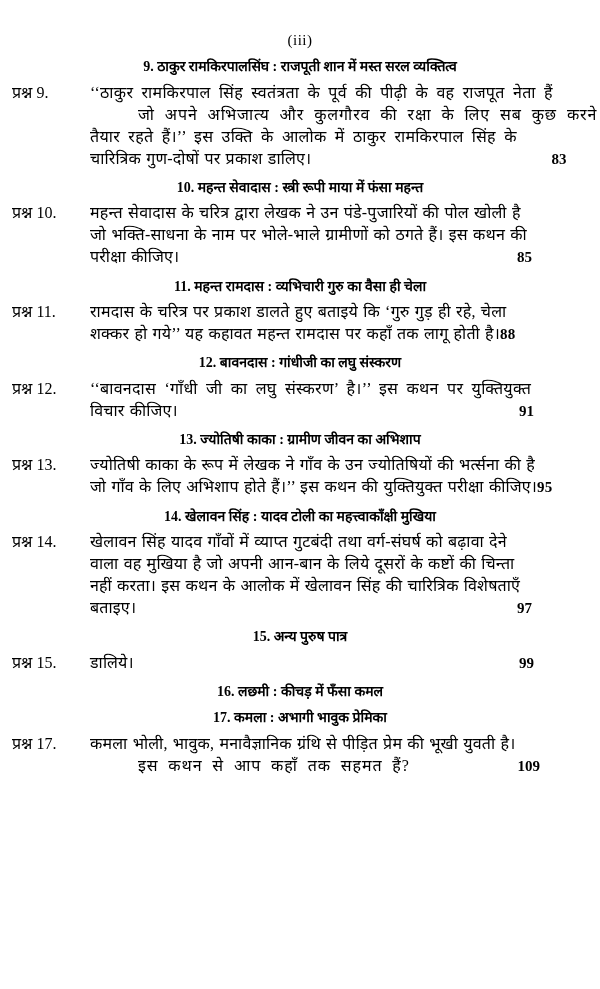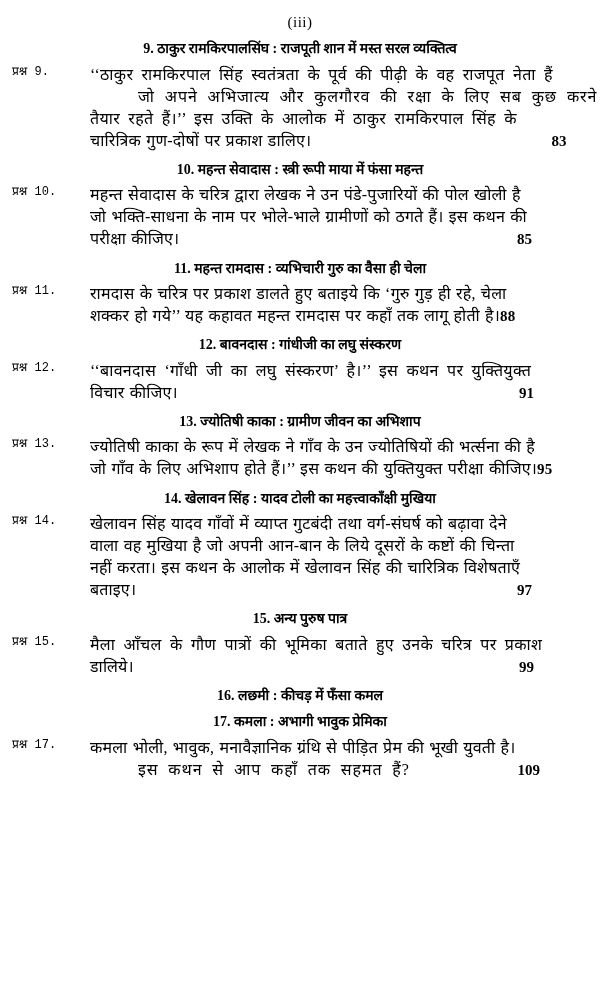--- a/index.html
+++ b/index.html
@@ -18,21 +18,21 @@
   .page {
     width: 600px;
     height: 989px;
     box-sizing: border-box;
     padding: 0;
     position: relative;
   }
   .folio {
     text-align: center;
     font-size: 15px;
-    margin-top: 14px;
+    margin-top: 32px;
     margin-bottom: 8px;
     letter-spacing: 0.5px;
   }
 
   
   .chapter-heading {
     text-align: center;
     font-weight: bold;
     font-size: 14px;
     line-height: 1.25;
@@ -43,26 +43,25 @@
 
   
   .entry {
     display: flex;
     align-items: flex-start;
     padding: 0 10px 0 12px;
     margin-bottom: 3px;
   }
   .q-label {
     flex: 0 0 auto;
-    font-size: 12px;
+    font-size: 16px;
     line-height: 1.38;
     white-space: nowrap;
     padding-right: 4px;
     min-width: 74px;
-    font-family: Liberation Mono, monospace;
   }
   .q-body {
     flex: 1 1 auto;
     font-size: 16px;
     line-height: 1.38;
     position: relative;
   }
   .q-line {
     display: block;
     white-space: nowrap;
@@ -167,21 +166,20 @@
         <span class="q-line sp3">बताइए।</span>
         <span class="pg-right">97</span>
       </div>
     </div>
   </div>
 
   <div class="chapter-heading">15. अन्य पुरुष पात्र</div>
   <div class="entry">
     <div class="q-label">प्रश्न 15.</div>
     <div class="q-body">
-      <span class="q-line sp2">मैला आँचल के गौण पात्रों की भूमिका बताते हुए उनके चरित्र पर प्रकाश</span>
       <div class="q-line-with-pg">
         <span class="q-line sp3">डालिये।</span>
         <span class="pg-right mid">99</span>
       </div>
     </div>
   </div>
 
   <div class="chapter-heading">16. लछमी : कीचड़ में फँसा कमल</div>
 
   <div class="chapter-heading">17. कमला : अभागी भावुक प्रेमिका</div>

